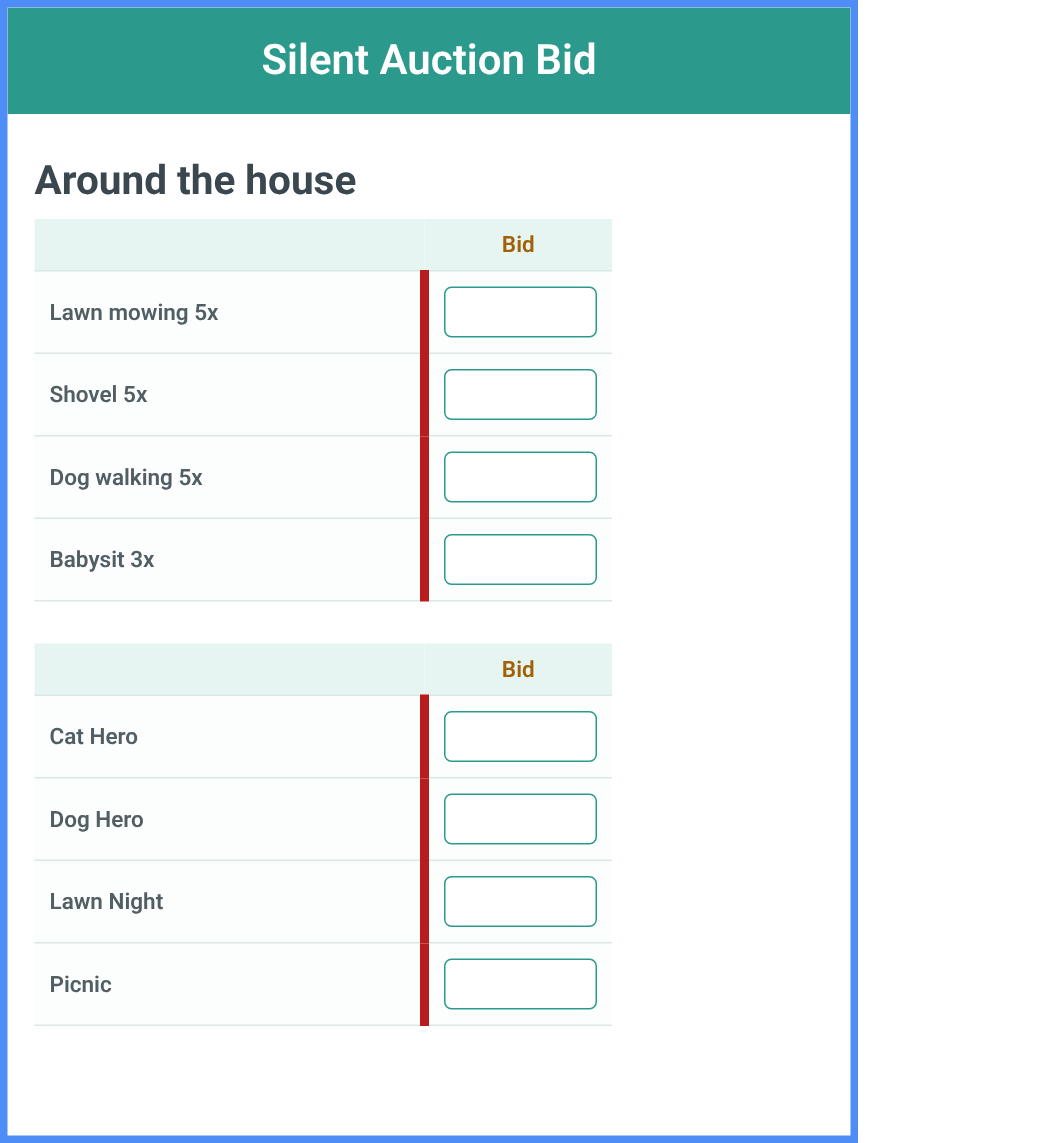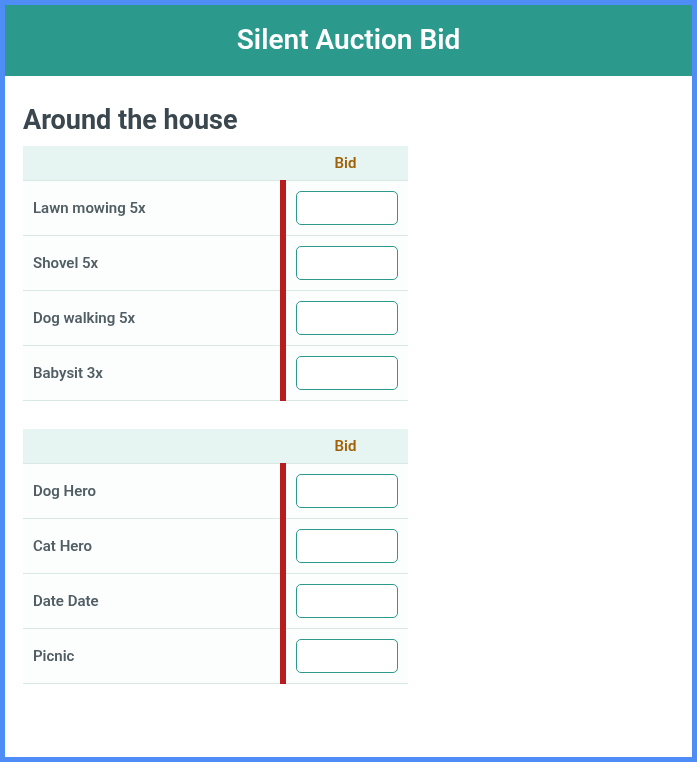--- a/index.html
+++ b/index.html
@@ -1,21 +1,21 @@
 <!DOCTYPE html>
 <html><head>
 <meta charset="utf-8">
 <style>
   * { box-sizing: border-box; margin: 0; padding: 0; }
   body {
     font-family: -apple-system, BlinkMacSystemFont, "Segoe UI", Roboto, "Helvetica Neue", Arial, sans-serif;
     background: #fff;
   }
   .frame {
-    width: 697px;
+    width: 572px;
     height: 762px;
     border: 5px solid #4d8df5;
     background: #fff;
     overflow: hidden;
   }
   .header {
     background: #2b9a8d;
     color: #fff;
     text-align: center;
     padding: 18px 10px 20px;
@@ -129,33 +129,33 @@
     <div class="section">
       <table class="bid-table">
         <thead>
           <tr>
             <th class="item-col"></th>
             <th class="bid-col">Bid</th>
           </tr>
         </thead>
         <tbody>
           <tr>
+            <td class="item-cell">Cat Hero</td>
+            <td class="bid-cell">
+              <input class="bid-input" type="text" value="" style="">
+            </td>
+          </tr>
+          <tr>
             <td class="item-cell">Dog Hero</td>
             <td class="bid-cell">
               <input class="bid-input" type="text" value="" style="">
             </td>
           </tr>
           <tr>
-            <td class="item-cell">Cat Hero</td>
-            <td class="bid-cell">
-              <input class="bid-input" type="text" value="" style="">
-            </td>
-          </tr>
-          <tr>
-            <td class="item-cell">Date Date</td>
+            <td class="item-cell">Lawn Night</td>
             <td class="bid-cell">
               <input class="bid-input" type="text" value="" style="">
             </td>
           </tr>
           <tr>
             <td class="item-cell">Picnic</td>
             <td class="bid-cell">
               <input class="bid-input" type="text" value="" style="">
             </td>
           </tr>

